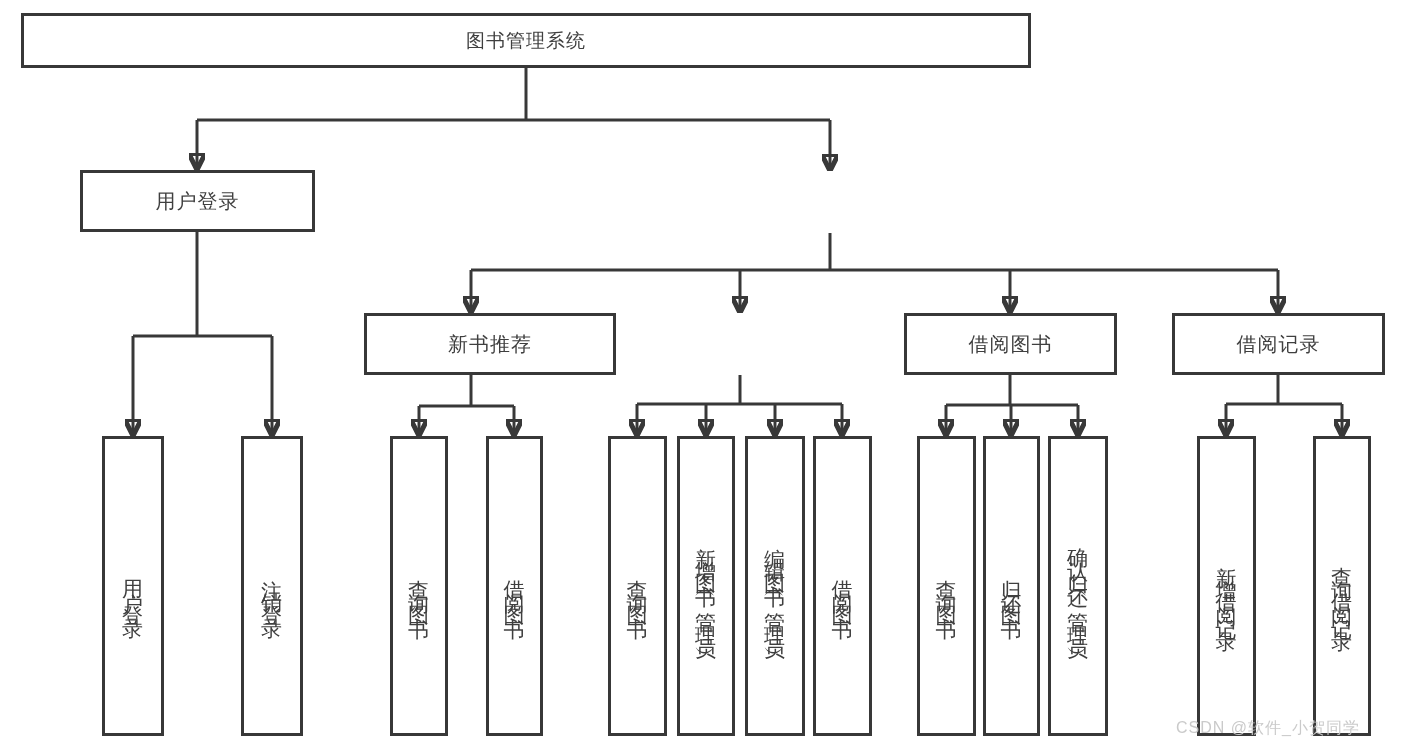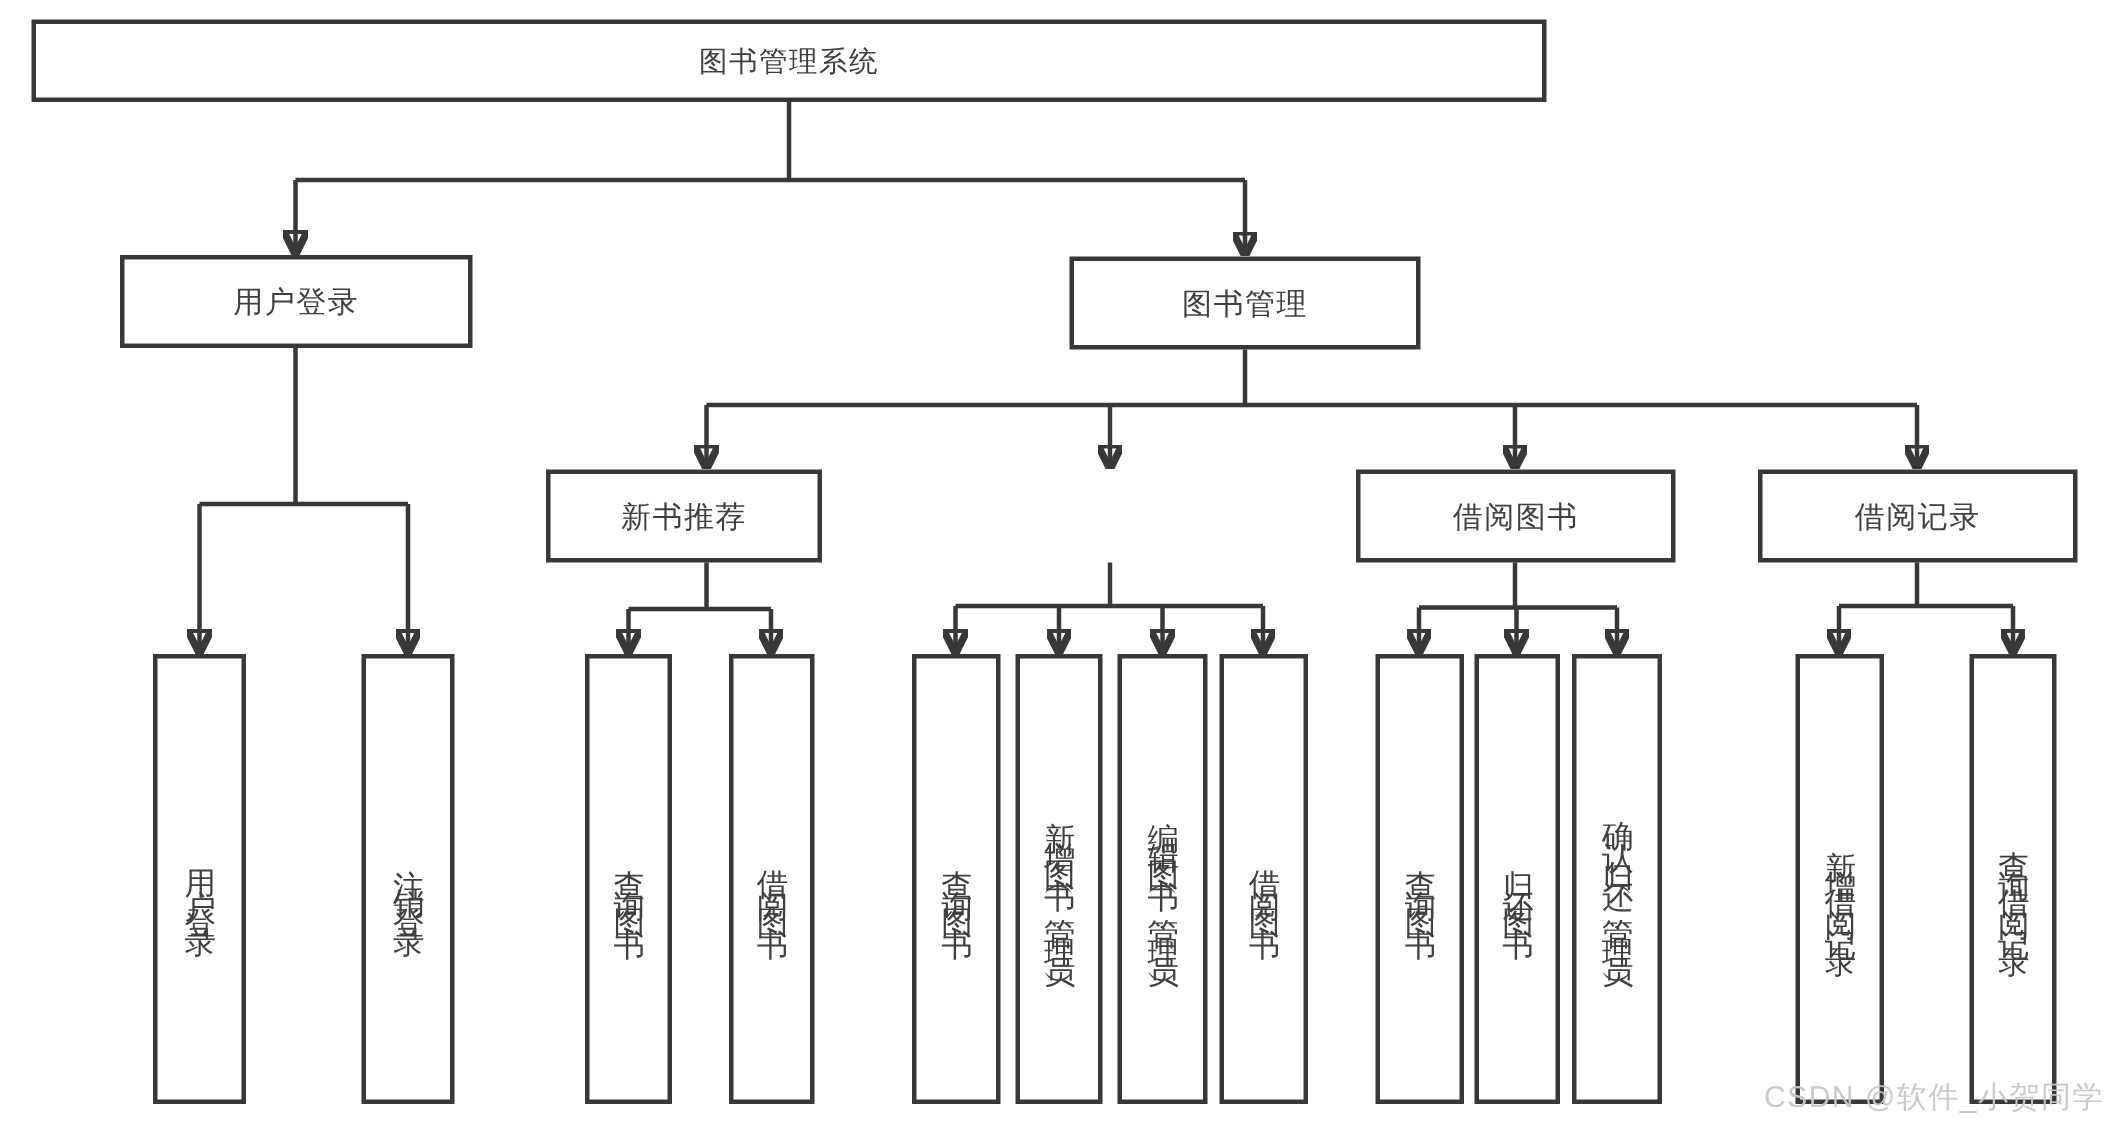--- a/index.html
+++ b/index.html
@@ -29,45 +29,42 @@
     padding-top: 6px;
   }
   svg.connectors {
     position: absolute; left: 0; top: 0;
     z-index: 2; pointer-events: none;
   }
   svg.connectors path { stroke: #383838; stroke-width: 3; fill: none; }
   .watermark {
     position: absolute;
     left: 1176px; top: 718px;
-    font-size: 20px;
+    font-size: 16px;
     color: rgba(199,199,199,0.95);
     letter-spacing: 1px;
     z-index: 10;
     white-space: nowrap;
   }
 </style>
 </head>
 <body>
 
 <div class="canvas">
 
   <div class="node" style="left:21px; top:13px; width:1010px; height:55px;">
     <span class="root-label">图书管理系统</span>
   </div>
 
   <div class="node" style="left:80px; top:170px; width:235px; height:62px;">
     <span class="h-label">用户登录</span>
   </div>
 
-  <div class="node" style="left:713px; top:171px; width:234px; height:62px;">
-    <span class="h-label">图书管理</span>
-  </div>
 
-  <div class="node" style="left:364px; top:313px; width:184px; height:62px;">
+  <div class="node" style="left:364px; top:313px; width:252px; height:62px;">
     <span class="h-label">新书推荐</span>
   </div>
 
 
   <div class="node" style="left:904px; top:313px; width:213px; height:62px;">
     <span class="h-label">借阅图书</span>
   </div>
 
   <div class="node" style="left:1172px; top:313px; width:213px; height:62px;text-align:right;">
     <span class="h-label">借阅记录</span>

